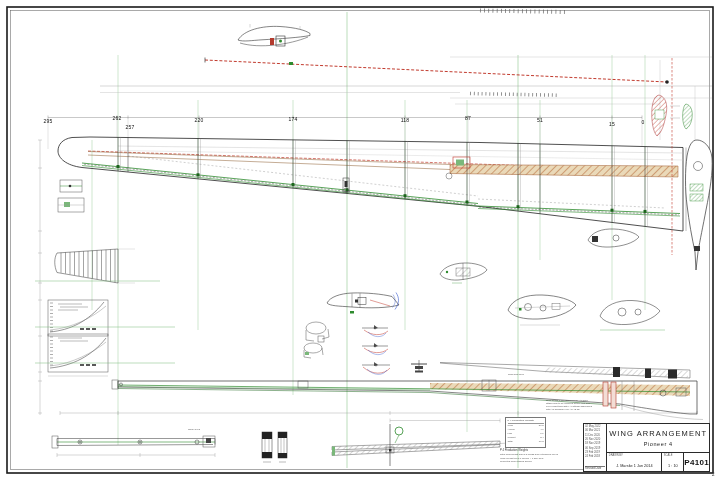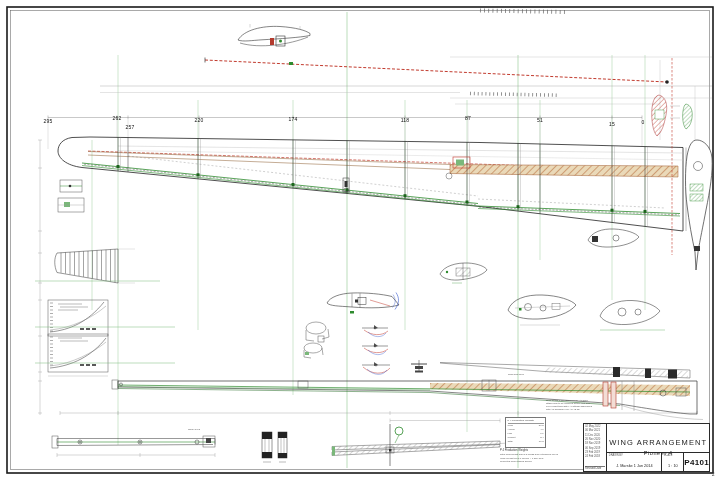--- a/index.html
+++ b/index.html
@@ -13,21 +13,21 @@
   .corner-num{font-size:4.5px;color:#333;}
   
   .tb{position:absolute;left:583px;top:423px;width:127px;height:49px;border:0.9px solid #2a2a2a;
       display:flex;background:#fff;box-sizing:border-box;}
   .tb-rev{width:24px;border-right:0.6px solid #2a2a2a;display:flex;flex-direction:column;
           justify-content:flex-start;padding:1px 1px 0 1px;box-sizing:border-box;}
   .tb-rev .rev{font-size:2.7px;color:#555;line-height:4.35px;}
   .tb-rev .rev-label{font-size:2.7px;color:#444;border-top:0.4px solid #777;margin-top:auto;line-height:4.5px;}
   .tb-main{flex:1;display:flex;flex-direction:column;box-sizing:border-box;}
   .tb-title-area{height:29px;border-bottom:0.6px solid #2a2a2a;text-align:center;box-sizing:border-box;}
-  .tb-title{font-size:7.5px;letter-spacing:1.1px;color:#1a1a1a;margin-top:14px;}
+  .tb-title{font-size:7.5px;letter-spacing:1.1px;color:#1a1a1a;margin-top:5px;}
   .tb-sub{font-size:5.5px;letter-spacing:0.6px;color:#222;margin-top:3px;}
   .tb-bottom{flex:1;display:flex;}
   .tb-cell{box-sizing:border-box;border-right:0.6px solid #2a2a2a;position:relative;}
   .tb-cell:last-child{border-right:none;}
   .tb-cell .lbl{font-size:2.6px;color:#555;position:absolute;left:1.5px;top:1px;}
   .tb-cell .val{font-size:3.8px;color:#222;position:absolute;left:0;right:0;bottom:3px;text-align:center;}
   .tb-drawn{width:55px;}
   .tb-scale{width:22px;}
   .tb-num{flex:1;display:flex;align-items:center;justify-content:center;}
   .tb-num .num{font-size:8px;font-weight:bold;color:#111;letter-spacing:0.3px;}

